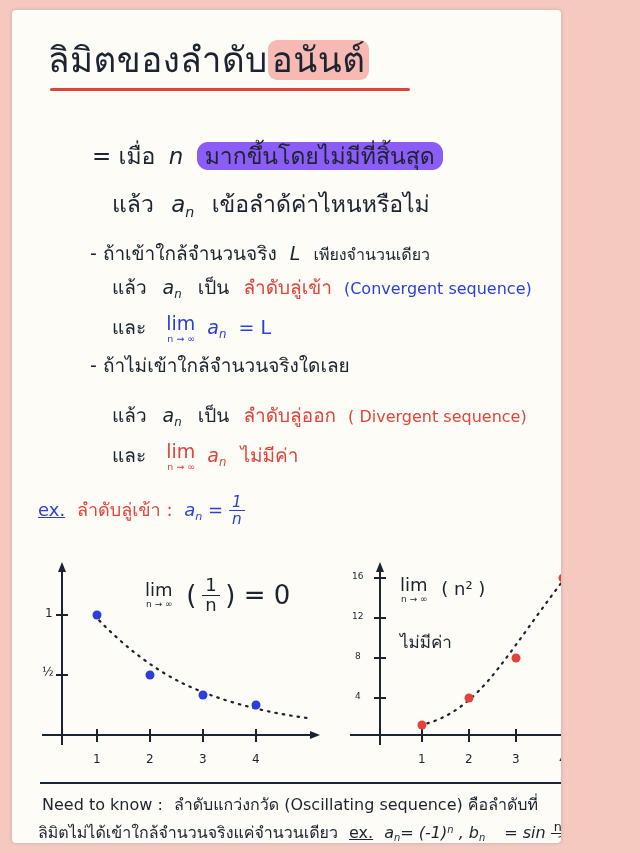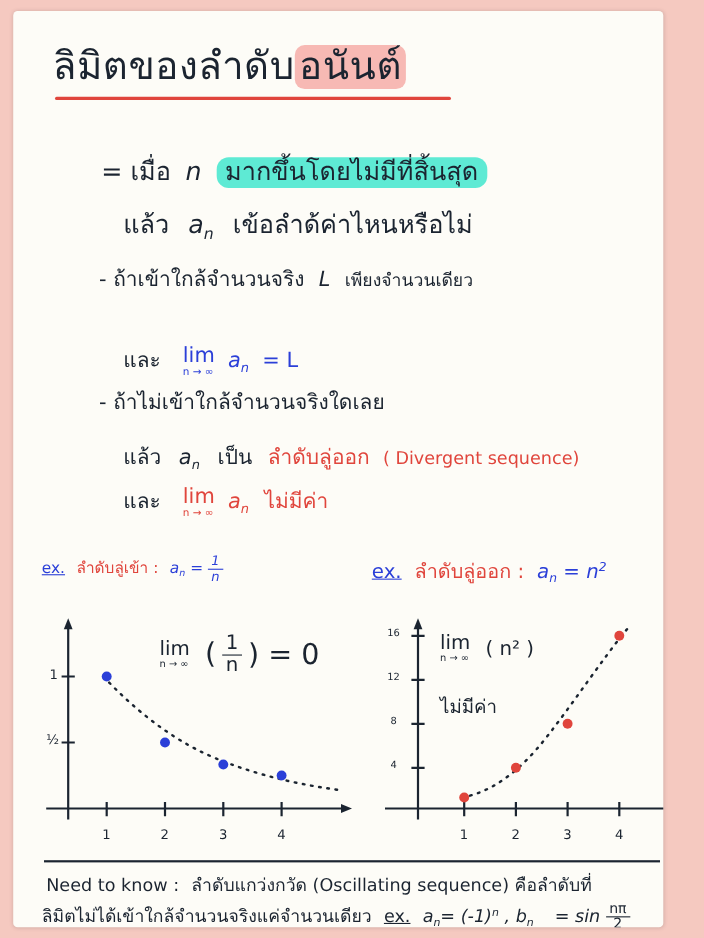--- a/index.html
+++ b/index.html
@@ -10,21 +10,21 @@
     width: 640px;
     height: 853px;
     background: #f5c9c0;
     font-family: "DejaVu Sans", sans-serif;
     overflow: hidden;
   }
   .page {
     position: absolute;
     left: 12px;
     top: 10px;
-    width: 591px;
+    width: 549px;
     height: 833px;
     background: #fdfcf7;
     border-radius: 4px;
     box-shadow: 0 0 4px rgba(0,0,0,0.15);
     overflow: hidden;
   }
   .red {
     color: #e0453c;
   }
   .blue {
@@ -62,38 +62,38 @@
     font-size: 19px;
     color: #1b2430;
   }
   .big {
     font-size: 23px;
   }
   .sm {
     font-size: 16px;
   }
   .hl-pink {
-    background: #5eead4;
+    background: #8b5cf6;
     border-radius: 11px;
     padding: 1px 8px;
   }
   .ital {
     font-style: italic;
   }
   .sub {
     font-size: 0.62em;
     vertical-align: -0.35em;
   }
   .sup {
     font-size: 0.62em;
     vertical-align: 0.55em;
   }
   .limwrap {
     display: inline-block;
-    text-align: left;
+    text-align: right;
     line-height: 1;
     vertical-align: middle;
   }
   .limwrap .top {
     display: block;
     font-size: 1em;
   }
   .limwrap .bot {
     display: block;
     font-size: 0.5em;
@@ -157,20 +157,27 @@
     <span class="ital" style="margin-left:10px;"><span>a</span><span class="sub">n</span></span>
     <span style="margin-left:10px;">เข้อลำด้ค่าไหนหรือไม่</span>
   </div>
 
   <div class="ln" style="left:78px; top:228px;">
     <span>- ถ้าเข้าใกล้จำนวนจริง</span>
     <span class="ital" style="margin:0 7px;">L</span>
     <span class="sm">เพียงจำนวนเดียว</span>
   </div>
 
+  <div class="ln" style="left:100px; top:262px;">
+    <span>แล้ว</span>
+    <span class="ital" style="margin-left:10px;"><span>a</span><span class="sub">n</span></span>
+    <span style="margin-left:10px;">เป็น</span>
+    <span class="red" style="margin-left:8px;">ลำดับลู่เข้า</span>
+    <span class="blue sm" style="margin-left:6px;">(Convergent sequence)</span>
+  </div>
 
   <div class="ln" style="left:100px; top:302px;">
     <span>และ</span>
     <span class="blue limwrap" style="margin-left:14px;">
       <span class="top">lim</span>
       <span class="bot">n → ∞</span>
     </span>
     <span class="blue ital" style="margin-left:6px;"><span>a</span><span class="sub">n</span></span>
     <span class="blue" style="margin-left:6px;">= L</span>
   </div>
@@ -188,42 +195,33 @@
   <div class="ln" style="left:100px; top:430px;">
     <span>และ</span>
     <span class="red limwrap" style="margin-left:14px;">
       <span class="top">lim</span>
       <span class="bot">n → ∞</span>
     </span>
     <span class="red ital" style="margin-left:6px;"><span>a</span><span class="sub">n</span></span>
     <span class="red" style="margin-left:8px;">ไม่มีค่า</span>
   </div>
 
-  <div class="ln" style="left:26px; top:494px; font-size:14px;">
+  <div class="ln" style="left:26px; top:484px; font-size:18px;">
     <span class="blue"><u class="plain">ex.</u></span>
     <span class="red" style="margin-left:6px;">ลำดับลู่เข้า :</span>
     <span class="blue ital" style="margin-left:6px;">
       <span>a</span><span class="sub">n</span>
       <span>=</span>
       <span class="frac">
         <span class="num">1</span>
         <span class="den">n</span>
       </span>
     </span>
   </div>
 
-  <div class="ln" style="left:326px; top:494px; font-size:18px;">
-    <span class="blue"><u class="plain">ex.</u></span>
-    <span class="red" style="margin-left:6px;">ลำดับลู่ออก :</span>
-    <span class="blue ital" style="margin-left:6px;">
-      <span>a</span><span class="sub">n</span>
-      <span>=</span>
-      <span>n</span><span class="sup">2</span>
-    </span>
-  </div>
 
   <svg class="chart" style="left:20px; top:540px;" width="290" height="225" viewBox="0 0 290 225">
 
     <line x1="30" y1="20" x2="30" y2="195" stroke="#1b2430" stroke-width="2"></line>
     <line x1="10" y1="185" x2="282" y2="185" stroke="#1b2430" stroke-width="2"></line>
     <polygon points="30,12 26,22 34,22" fill="#1b2430"></polygon>
     <polygon points="288,185 278,181 278,189" fill="#1b2430"></polygon>
 
     <line x1="24" y1="65" x2="36" y2="65" stroke="#1b2430" stroke-width="2"></line>
     <line x1="24" y1="125" x2="36" y2="125" stroke="#1b2430" stroke-width="2"></line>

